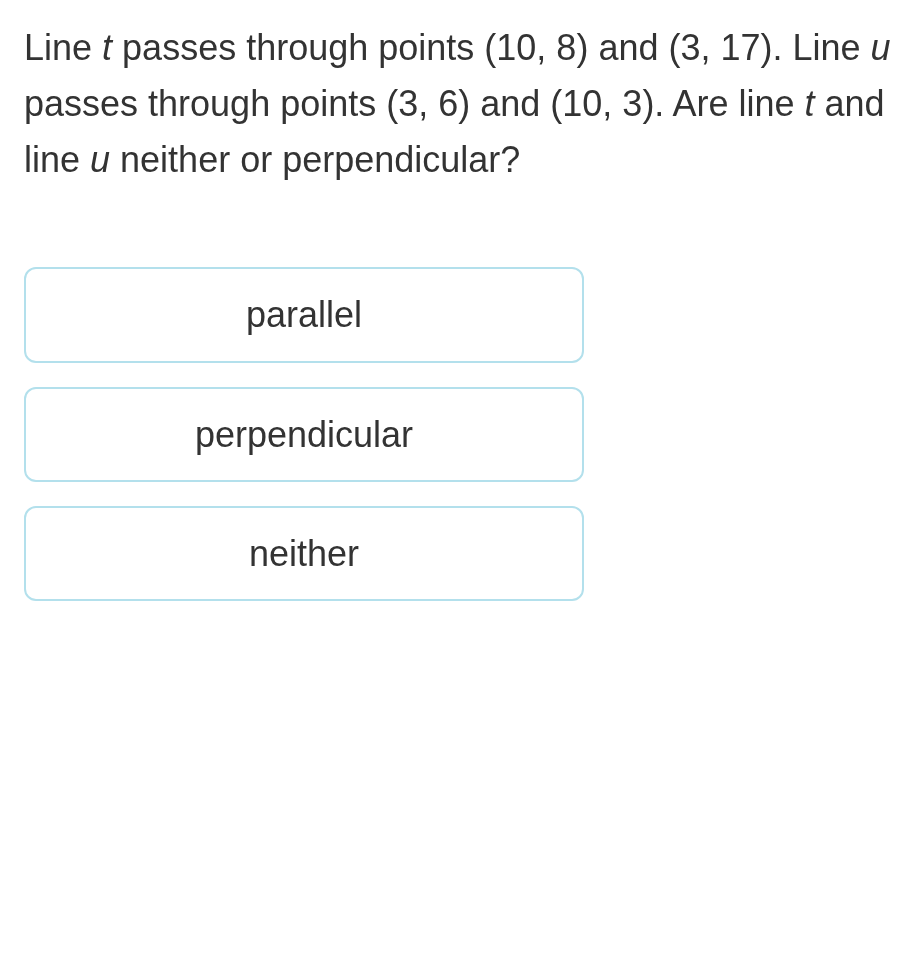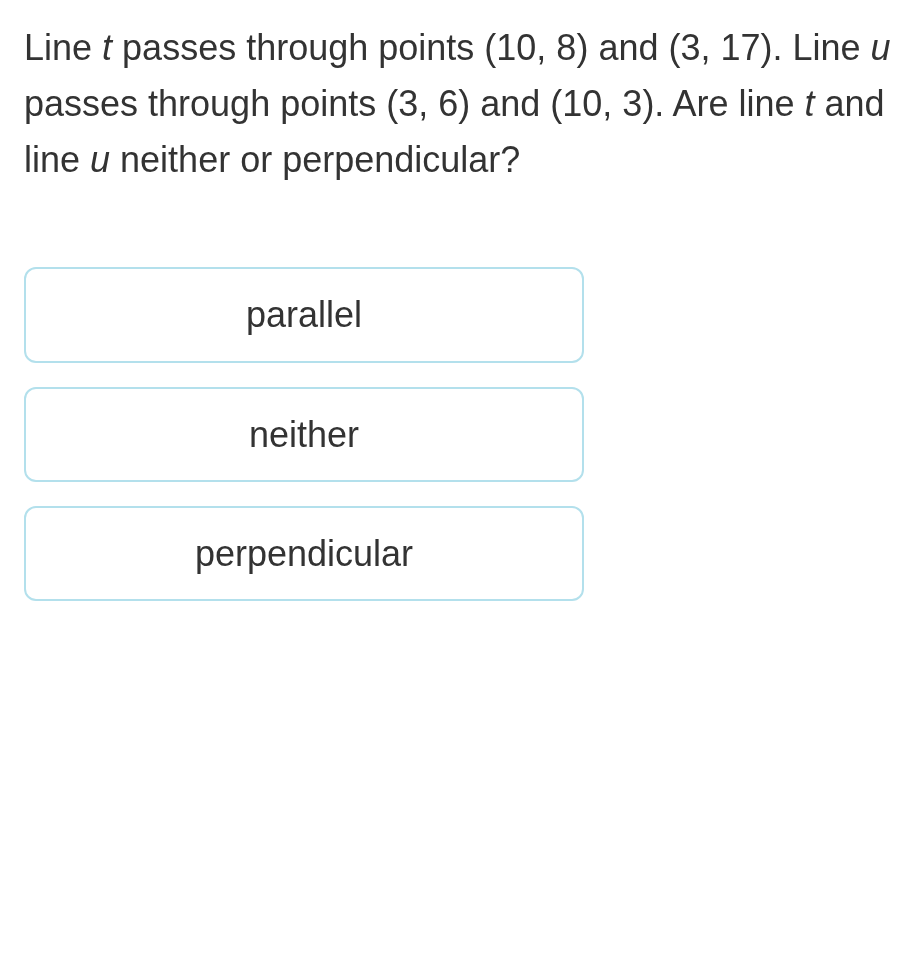--- a/index.html
+++ b/index.html
@@ -44,15 +44,15 @@
   </style>
 </head>
 <body>
 
 <div class="question-text">
   <span>Line </span><span class="var">t</span><span> passes through points (10, 8) and (3, 17). Line </span><span class="var">u</span><span> passes through points (3, 6) and (10, 3). Are line </span><span class="var">t</span><span> and line </span><span class="var">u</span><span> neither or perpendicular?</span>
 </div>
 
 <div class="answer-options">
   <button class="answer-button">parallel</button>
+  <button class="answer-button">perpendicular</button>
   <button class="answer-button">neither</button>
-  <button class="answer-button">perpendicular</button>
 </div>
 
 </body></html>

